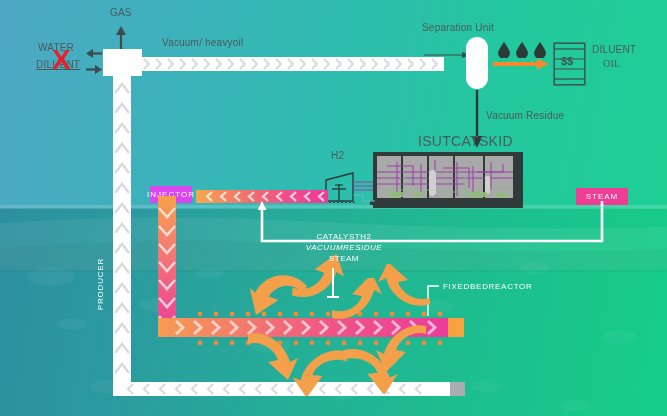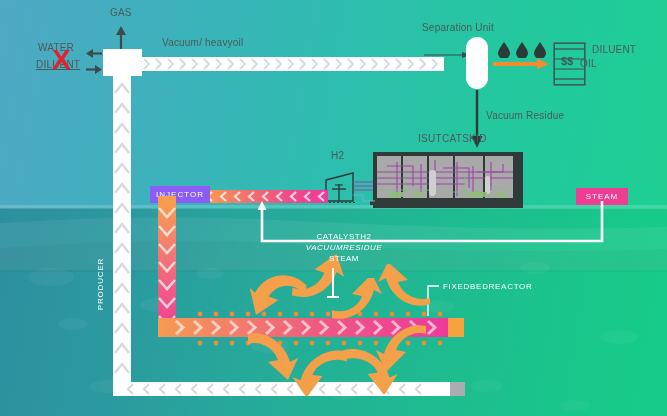--- a/index.html
+++ b/index.html
@@ -217,29 +217,29 @@
   <svg style="position:absolute;left:553px;top:42px;" width="33" height="44" viewBox="0 0 33 44">
     <rect x="1.2" y="1.2" width="30.6" height="41.6" fill="none" stroke="#3c5a57" stroke-width="1.6"></rect>
     <line x1="1.2" y1="7" x2="31.8" y2="7" stroke="#3c5a57" stroke-width="1.4"></line>
     <line x1="1.2" y1="37" x2="31.8" y2="37" stroke="#3c5a57" stroke-width="1.4"></line>
     <line x1="1.2" y1="17" x2="31.8" y2="17" stroke="#3c5a57" stroke-width="1.1"></line>
     <line x1="1.2" y1="27" x2="31.8" y2="27" stroke="#3c5a57" stroke-width="1.1"></line>
   </svg>
   <div style="position:absolute;left:561px;top:55px;font-size:11px;color:#3c5a57;font-weight:bold;">$$</div>
 
   <div class="lbl dark" style="left:592px;top:44px;">DILUENT</div>
-  <div class="lbl dark" style="left:580px;top:58px;">OIL</div>
+  <div class="lbl dark" style="left:603px;top:58px;font-family:Liberation Serif, serif;">OIL</div>
 
   <svg style="position:absolute;left:470px;top:90px;" width="14" height="58" viewBox="0 0 14 58">
     <line x1="7" y1="0" x2="7" y2="48" stroke="#2b3b38" stroke-width="2.4"></line>
     <polygon points="7,58 1.5,46 12.5,46" fill="#2b3b38"></polygon>
   </svg>
   <div class="lbl dark" style="left:486px;top:110px;">Vacuum Residue</div>
 
-  <div class="lbl dark" style="left:418px;top:133px;font-size:10px;letter-spacing:.3px;">ISUTCATSKID</div>
+  <div class="lbl dark" style="left:418px;top:133px;font-size:14px;letter-spacing:.3px;">ISUTCATSKID</div>
 
   <div class="skid" style="left:373px;top:152px;width:144px;height:50px;"></div>
 
   <div class="skid-panel" style="left:377px;top:156px;width:24px;height:42px;"></div>
   <div class="skid-panel" style="left:403px;top:156px;width:24px;height:42px;"></div>
   <div class="skid-panel" style="left:429px;top:156px;width:24px;height:42px;"></div>
   <div class="skid-panel" style="left:455px;top:156px;width:28px;height:42px;"></div>
   <div class="skid-panel" style="left:485px;top:156px;width:28px;height:42px;"></div>
 
   <svg style="position:absolute;left:373px;top:152px;" width="144" height="50" viewBox="0 0 144 50">
@@ -302,21 +302,21 @@
         <path d="M44 2 L39 6.5 L44 11"></path>
       <path d="M58 2 L53 6.5 L58 11"></path>
         <path d="M72 2 L67 6.5 L72 11"></path>
         <path d="M86 2 L81 6.5 L86 11"></path>
       <path d="M100 2 L95 6.5 L100 11"></path>
         <path d="M114 2 L109 6.5 L114 11"></path>
         <path d="M128 2 L123 6.5 L128 11"></path>
     </g>
   </svg>
 
-  <div class="tag" style="left:150px;top:186px;width:60px;height:17px;background:#8b5cf6;">
+  <div class="tag" style="left:150px;top:186px;width:42px;height:17px;background:#d946ef;">
     <span>INJECTOR</span>
   </div>
 
   <div class="pipe vpipe-grad" style="left:158px;top:196px;width:18px;height:137px;"></div>
   <svg style="position:absolute;left:158px;top:196px;" width="18" height="137" viewBox="0 0 18 137">
     <g stroke="#ffffff" stroke-width="2.6" fill="none" opacity="0.7">
       <path d="M1 12 L9 21 L17 12"></path>
         <path d="M1 30 L9 39 L17 30"></path>
         <path d="M1 48 L9 57 L17 48"></path>
       <path d="M1 66 L9 75 L17 66"></path>

